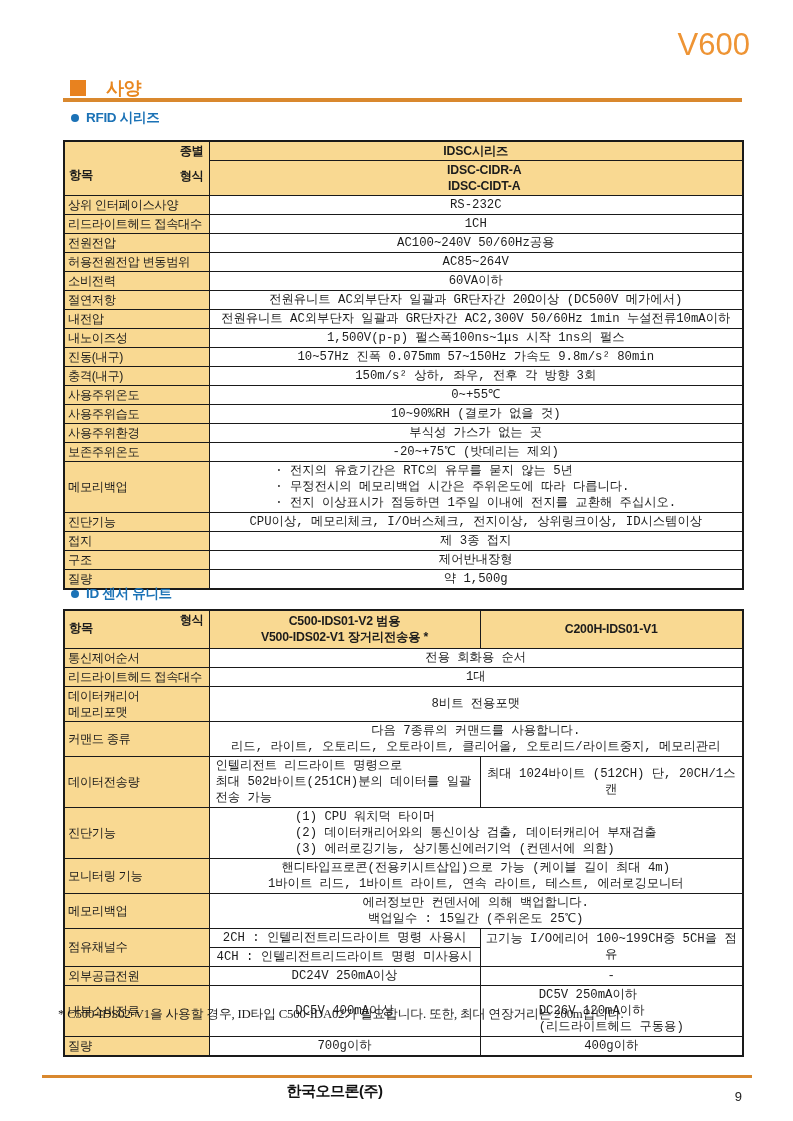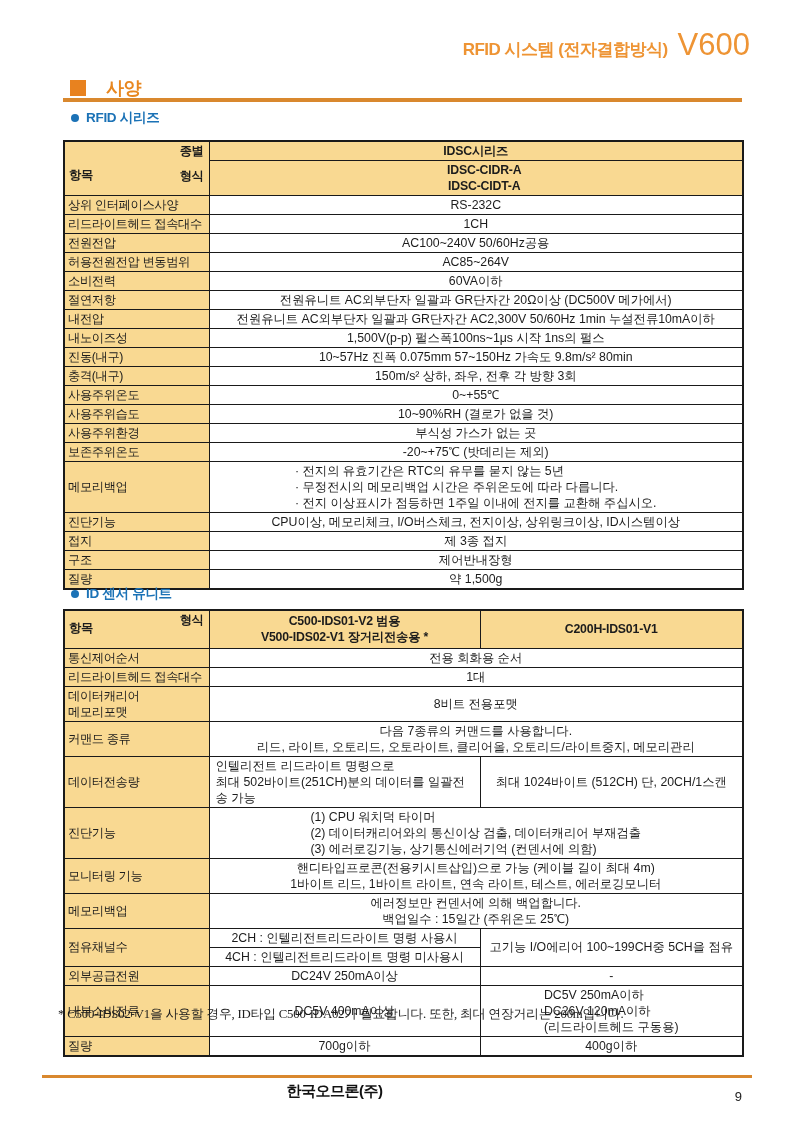--- a/index.html
+++ b/index.html
@@ -27,21 +27,21 @@
   
   table { border-collapse:collapse; table-layout:fixed; width:679px; position:absolute; left:63px;
           border:2px solid #1a1a1a; }
   #table1 { top:131px;margin-top:9px; }
   #table2 { top:609px; }
   td { border:1px solid #1a1a1a; font-size:12.3px; line-height:16px; padding:1px 3px;
        text-align:center; vertical-align:middle; height:19px; }
   td.label { background:#F9D992; text-align:left; font-weight:normal; letter-spacing:-0.4px;
              white-space:nowrap; padding-left:3px; }
   td.hdr   { background:#F9D992; font-weight:bold; letter-spacing:-0.2px; }
-  td.val   { font-family:Liberation Sans, sans-serif;border-radius:9px; }
+  td.val   { font-family:Liberation Mono, monospace;border-radius:9px; }
   .pre { white-space:pre-line; }
   .block-left { display:inline-block; text-align:left; white-space:pre-line; }
   td.left { text-align:left; padding-left:6px; }
 
   
   .corner { position:relative; }
   .corner span { position:absolute; font-weight:bold; letter-spacing:-0.4px; }
   .c-top    { top:1px;  right:5px; }
   .c-mid    { top:26px; right:5px; }
   .c-bottom { bottom:12px; left:4px; }
@@ -56,21 +56,20 @@
   
   .footer-rule { position:absolute; left:42px; top:1075px; width:710px; height:3px; background:#D9882E; }
   .footer-company { position:absolute; left:0; top:1082px; width:669px; text-align:center;
                     font-size:15px; font-weight:bold; letter-spacing:-0.5px; color:#111; }
   .page-number { position:absolute; top:1089px; right:51px; font-size:13px; color:#222; }
 </style>
 </head>
 <body>
 
 <div class="doc-header">
-  <span class="sub">RFID 시스템 (전자결합방식)</span>
   <span class="model">V600</span>
 </div>
 
 <div class="section-title">
   <span class="square-icon"></span>
   <span>사양</span>
 </div>
 <div class="title-rule"></div>
 
 <div class="series-head" id="series1">

